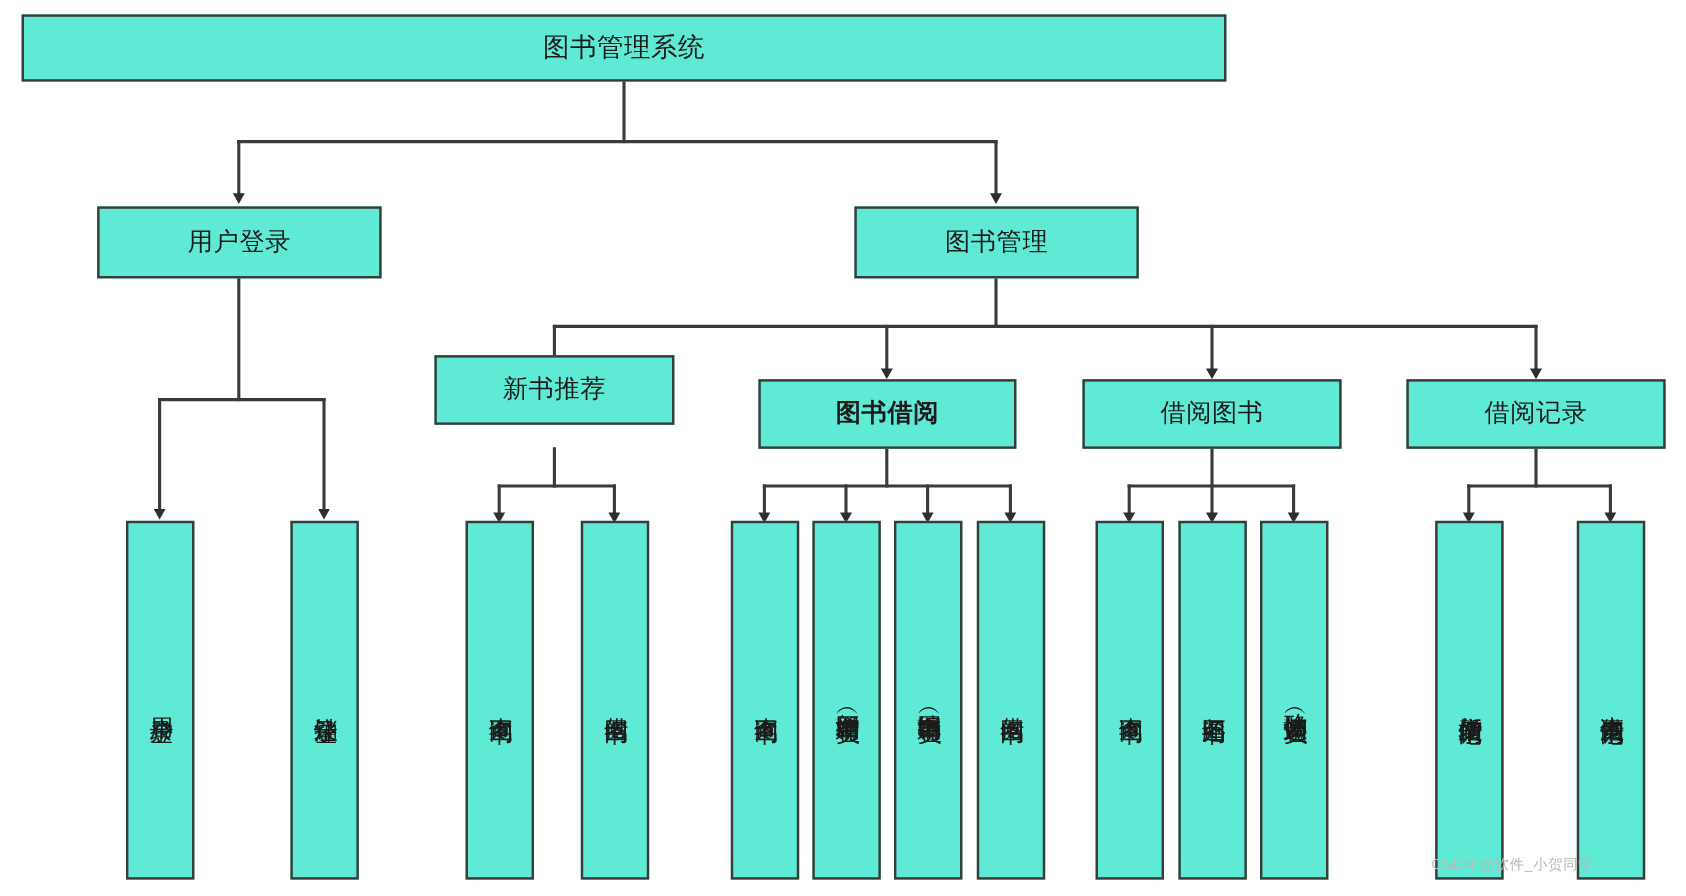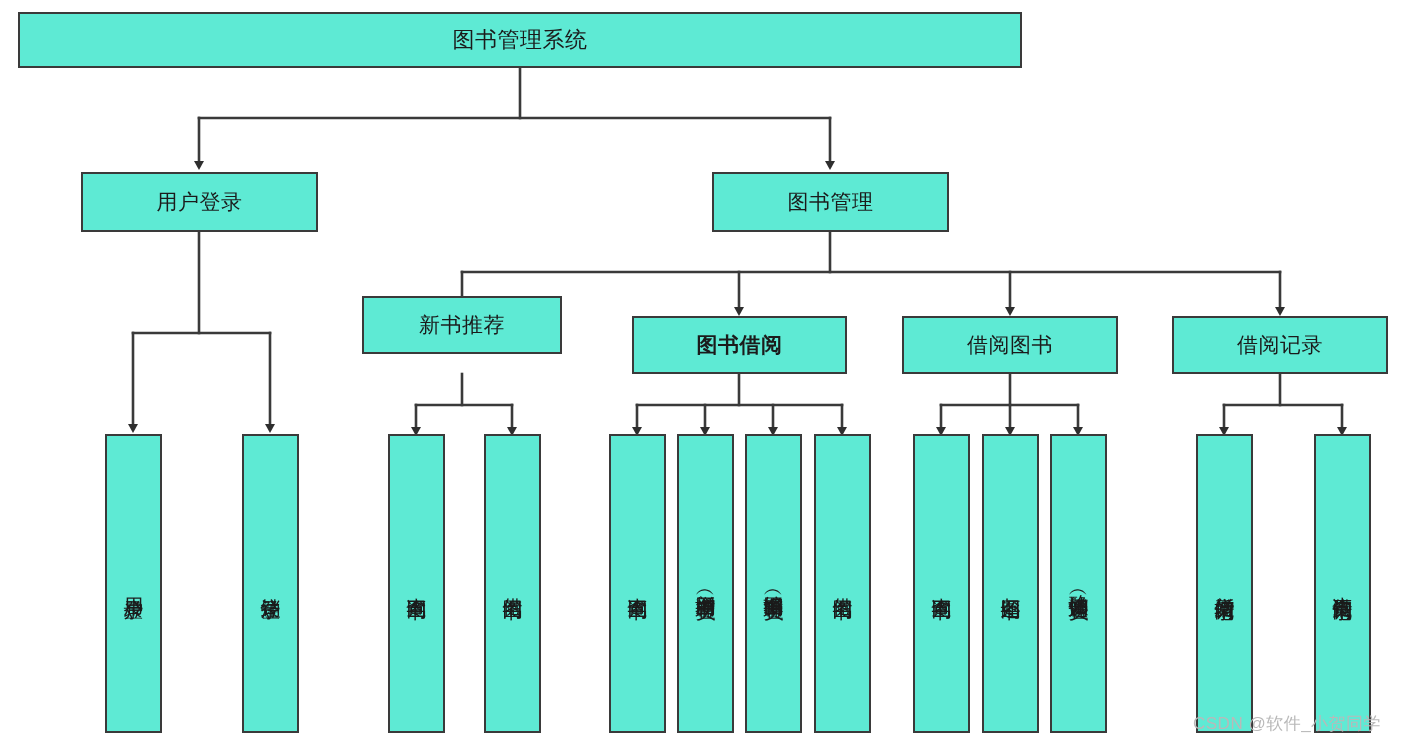--- a/index.html
+++ b/index.html
@@ -48,21 +48,21 @@
     line-height: 1.15;
     letter-spacing: 1px;
     padding: 6px 0;
   }
   .node.root {
     font-size: 22px;
   }
   .watermark {
     position: absolute;
     color: #b9b9b9;
-    font-size: 17px;
+    font-size: 12px;
     letter-spacing: 0.5px;
     white-space: nowrap;
     user-select: none;
   }
 </style>
 </head>
 <body>
 
 <div id="canvas">
 

